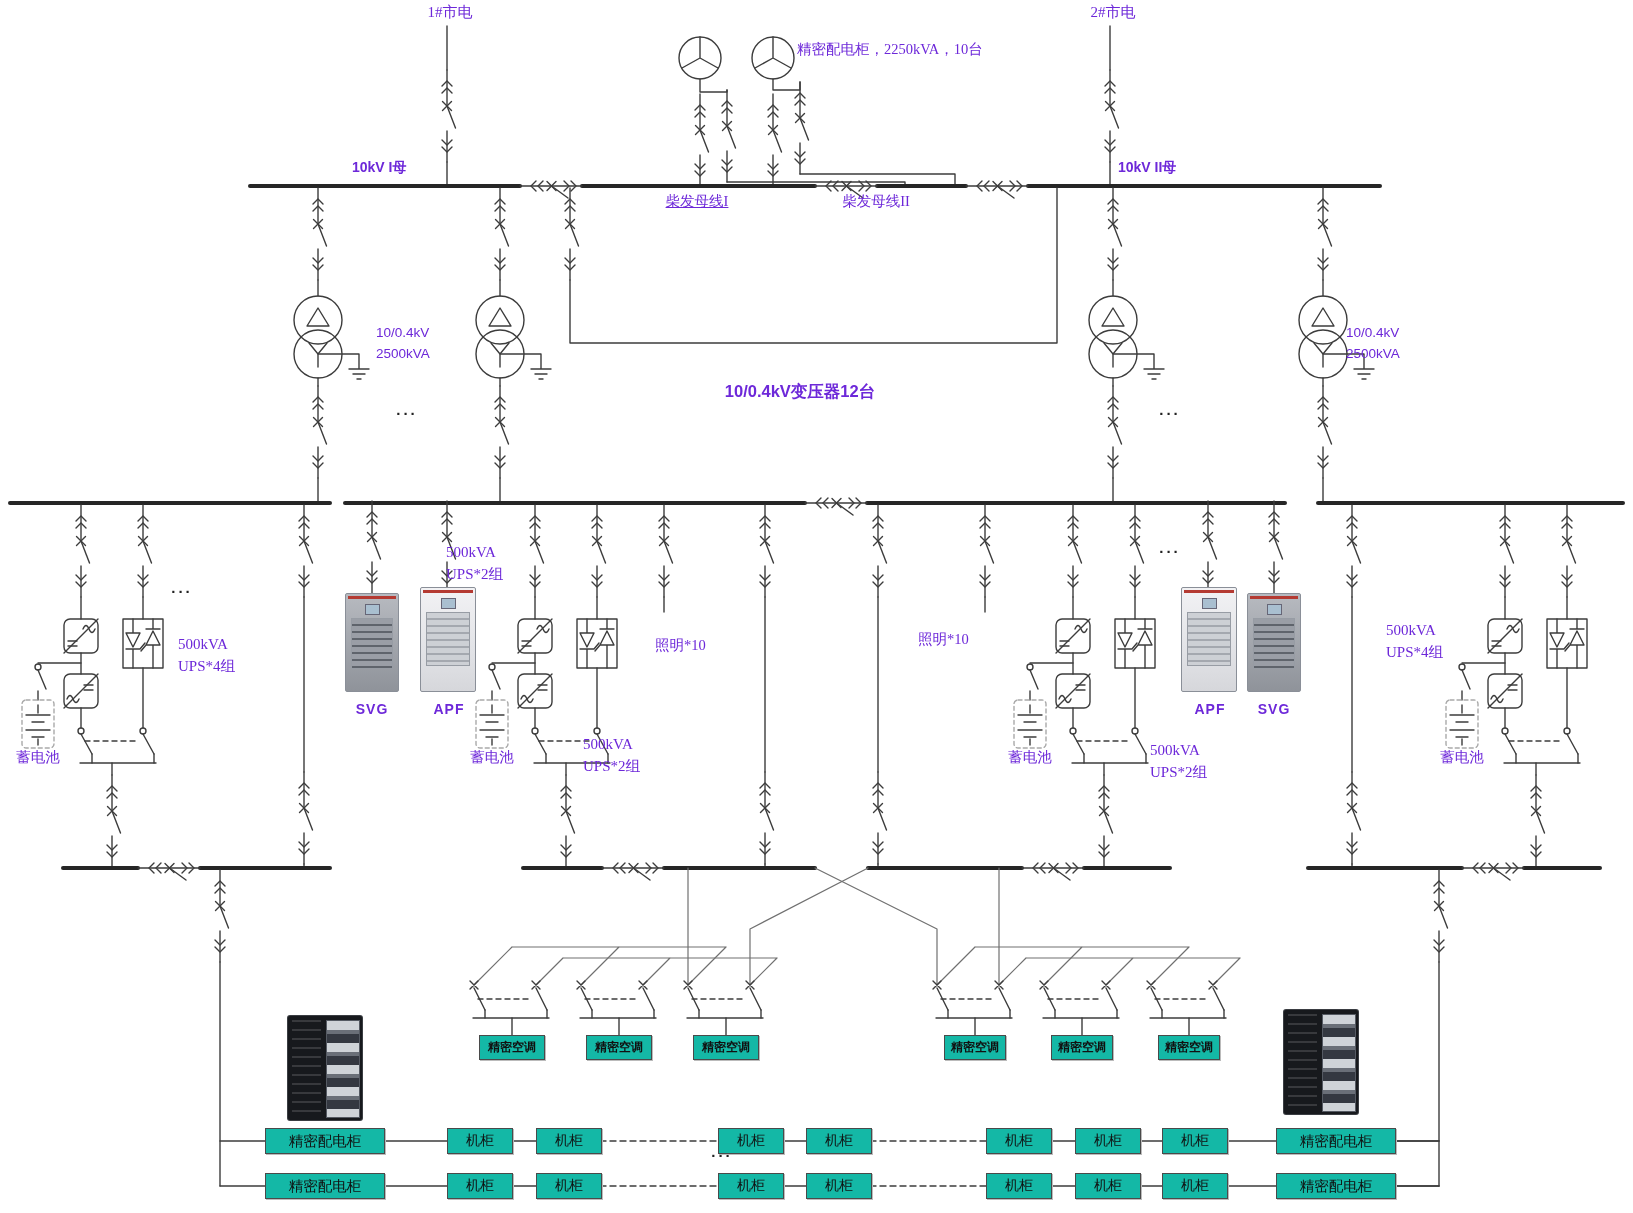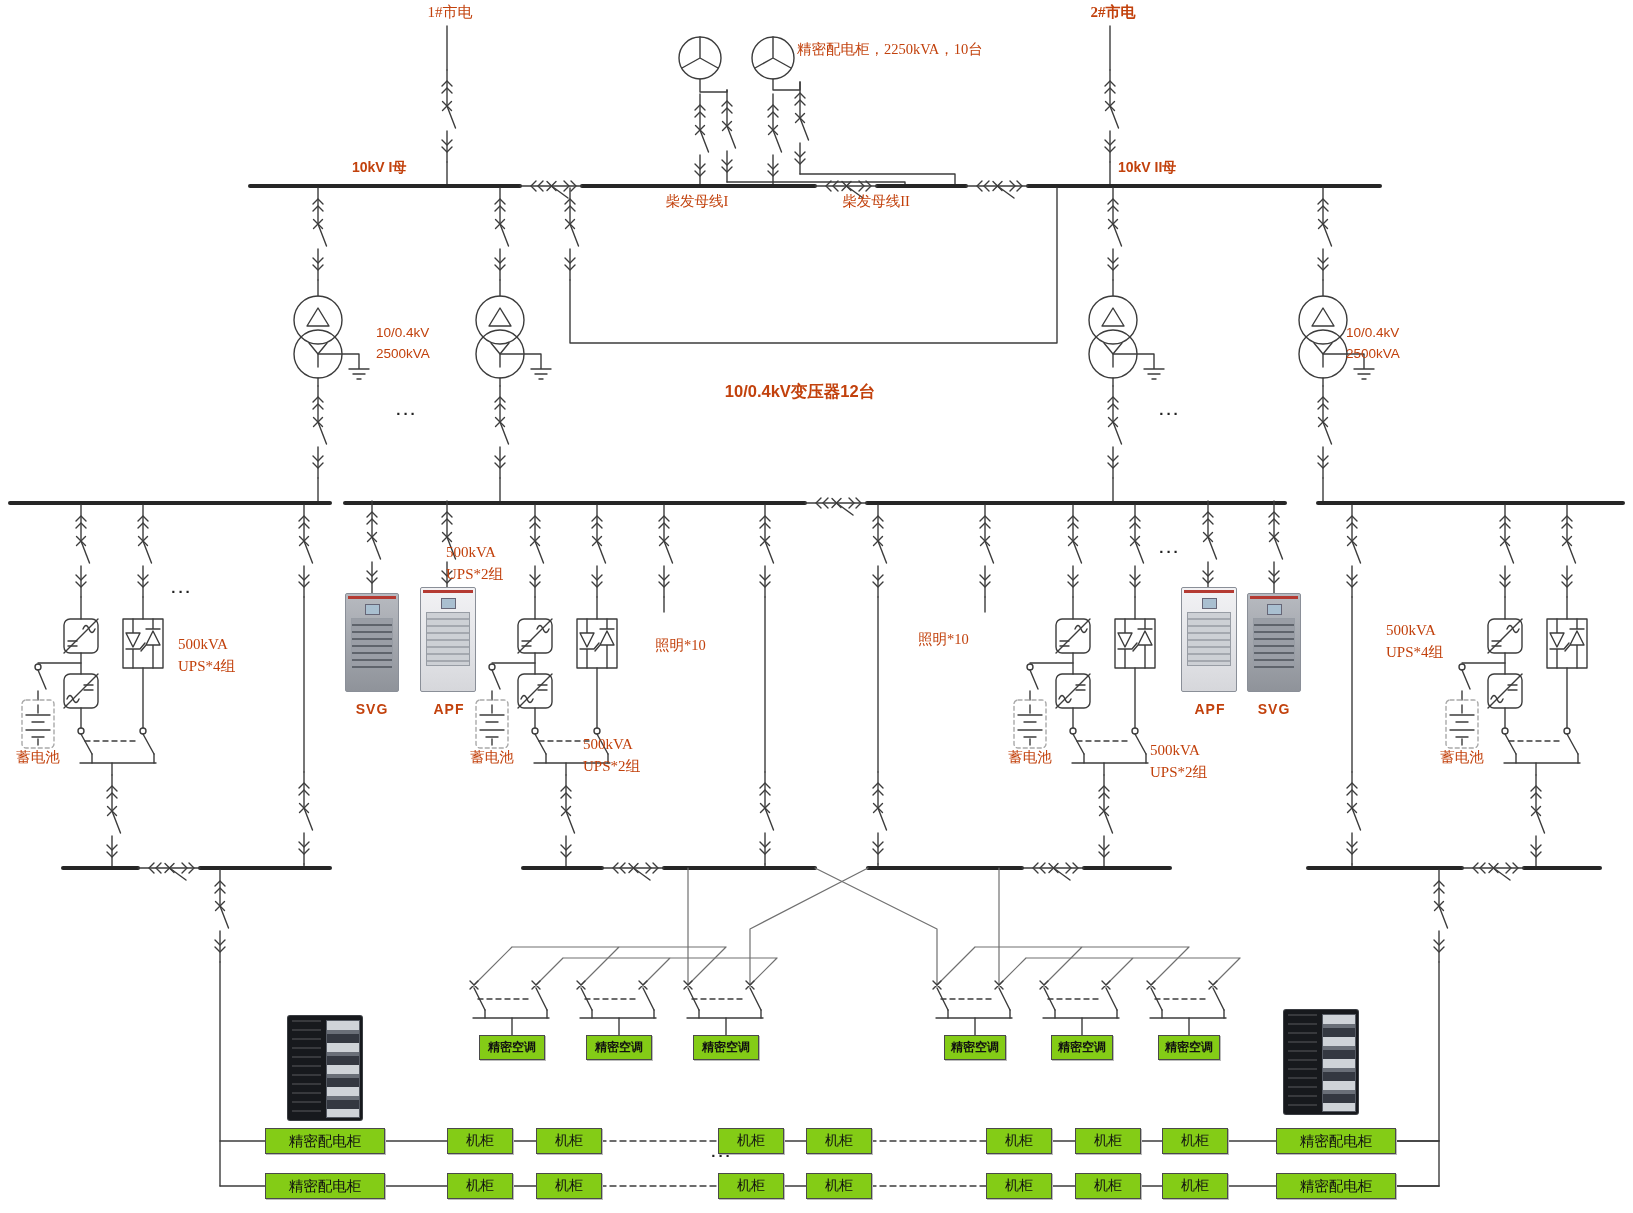--- a/index.html
+++ b/index.html
@@ -1,27 +1,27 @@
 <!DOCTYPE html>
 <html><head>
 <meta charset="utf-8">
 <style>
   html,body{margin:0;padding:0;background:#fff;}
   .stage{position:relative;width:1633px;height:1213px;background:#fff;overflow:hidden;
          font-family:"Liberation Serif","DejaVu Serif",serif;}
   svg.wires{position:absolute;left:0;top:0;width:1633px;height:1213px;}
-  .lbl{position:absolute;white-space:nowrap;color:#c2410c;font-size:14.5px;line-height:1.1;}
+  .lbl{position:absolute;white-space:nowrap;color:#6d28d9;font-size:14.5px;line-height:1.1;}
   .lbl.c{text-align:center;}
   .lbl.sans{font-family:"Liberation Sans","DejaVu Sans",sans-serif;font-weight:bold;font-size:14px;}
   .lbl.rating{font-family:"Liberation Sans","DejaVu Sans",sans-serif;font-weight:normal;font-size:13.5px;}
   .lbl.big{font-family:"Liberation Sans","DejaVu Sans",sans-serif;font-weight:bold;font-size:16.5px;}
   .lbl.ups{font-size:15px;}
   .lbl.dots{font-family:"Liberation Sans","DejaVu Sans",sans-serif;font-weight:bold;font-size:15px;letter-spacing:3px;color:#222;}
   .lbl.dev{font-family:"Liberation Sans","DejaVu Sans",sans-serif;font-size:14px;letter-spacing:1px;font-weight:bold;}
-  .box{position:absolute;height:24px;border:1.5px solid #4a4a4a;background:#84cc16;box-shadow:1px 1px 0 #bbb;
+  .box{position:absolute;height:24px;border:1.5px solid #4a4a4a;background:#14b8a6;box-shadow:1px 1px 0 #bbb;
        display:flex;align-items:center;justify-content:center;font-size:14px;color:#111;}
   .box.crac{font-size:12px;font-weight:bold;height:23px;}
   .box.pdc{font-size:14.5px;}
   .cab{position:absolute;background:linear-gradient(180deg,#f2f2f4 0%,#e2e3e7 60%,#d6d7db 100%);
        border:1px solid #8a8f98;border-radius:2px;}
   .cab .top{height:3px;background:#b43a32;margin:2px 2px 0 2px;}
   .cab .screen{width:13px;height:9px;background:#a9bfd0;border:1px solid #667;margin:5px auto 3px auto;}
   .cab .vents{margin:3px 5px;height:50%;background:repeating-linear-gradient(180deg,#cdd0d5 0 5px,#a4a8af 5px 7px);border:1px solid #979ca4;}
   .cab.dark{background:linear-gradient(180deg,#b7bac0 0%,#8f939a 100%);}
   .cab.dark .vents{background:repeating-linear-gradient(180deg,#9a9ea6 0 5px,#5f646c 5px 7px);}
@@ -305,26 +305,26 @@
     <g>
       <path d="M383,1141 H447 M511,1141 H536 M782,1141 H806 M1050,1141 H1075 M1139,1141 H1162 M1226,1141 H1276 M1394,1141 H1439"></path>
       <path d="M600,1141 H718 M870,1141 H986" stroke-dasharray="6 4"></path>
       <path d="M383,1186 H447 M511,1186 H536 M782,1186 H806 M1050,1186 H1075 M1139,1186 H1162 M1226,1186 H1276 M1394,1186 H1439"></path>
       <path d="M600,1186 H718 M870,1186 H986" stroke-dasharray="6 4"></path>
     </g>
   </g>
 </svg>
 
 <div class="lbl c" style="left:408px;top:4px;width:84px;font-size:15px;">1#市电</div>
-<div class="lbl c" style="left:1071px;top:4px;width:84px;font-size:15px;font-weight:bold;">2#市电</div>
+<div class="lbl c" style="left:1071px;top:4px;width:84px;font-size:15px;">2#市电</div>
 <div class="lbl" style="left:797px;top:42px;">精密配电柜，2250kVA，10台</div>
 
 <div class="lbl sans" style="left:352px;top:160px;">10kV I母</div>
 <div class="lbl sans" style="left:1118px;top:160px;">10kV II母</div>
-<div class="lbl c" style="left:637px;top:194px;width:120px;">柴发母线I</div>
+<div class="lbl c" style="left:637px;top:194px;width:120px;text-decoration:underline;">柴发母线I</div>
 <div class="lbl c" style="left:816px;top:194px;width:120px;">柴发母线II</div>
 
 <div class="lbl rating" style="left:376px;top:326px;">10/0.4kV</div>
 <div class="lbl rating" style="left:376px;top:347px;">2500kVA</div>
 <div class="lbl rating" style="left:1346px;top:326px;">10/0.4kV</div>
 <div class="lbl rating" style="left:1346px;top:347px;">2500kVA</div>
 <div class="lbl big c" style="left:688px;top:382px;width:224px;">10/0.4kV变压器12台</div>
 
 <div class="lbl ups" style="left:178px;top:636px;">500kVA</div>
 <div class="lbl ups" style="left:178px;top:658px;">UPS*4组</div>

